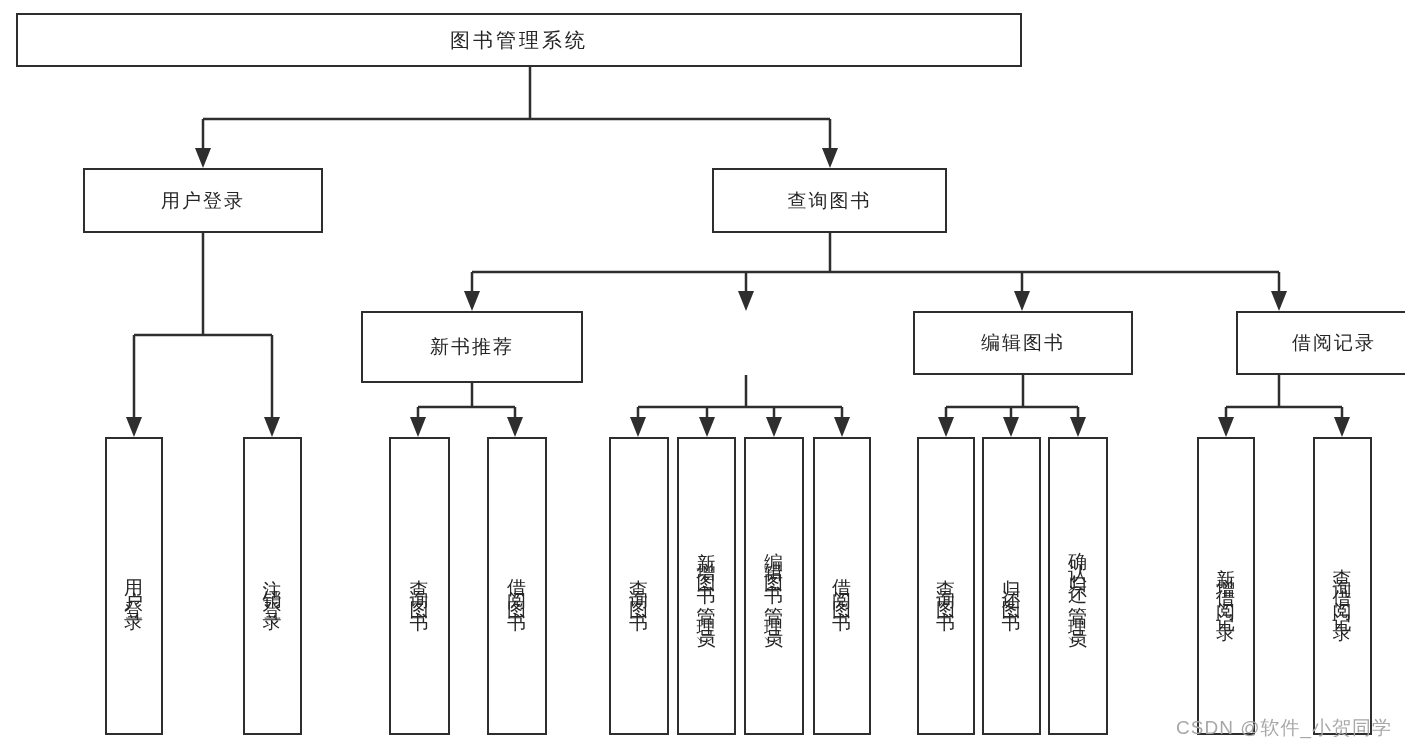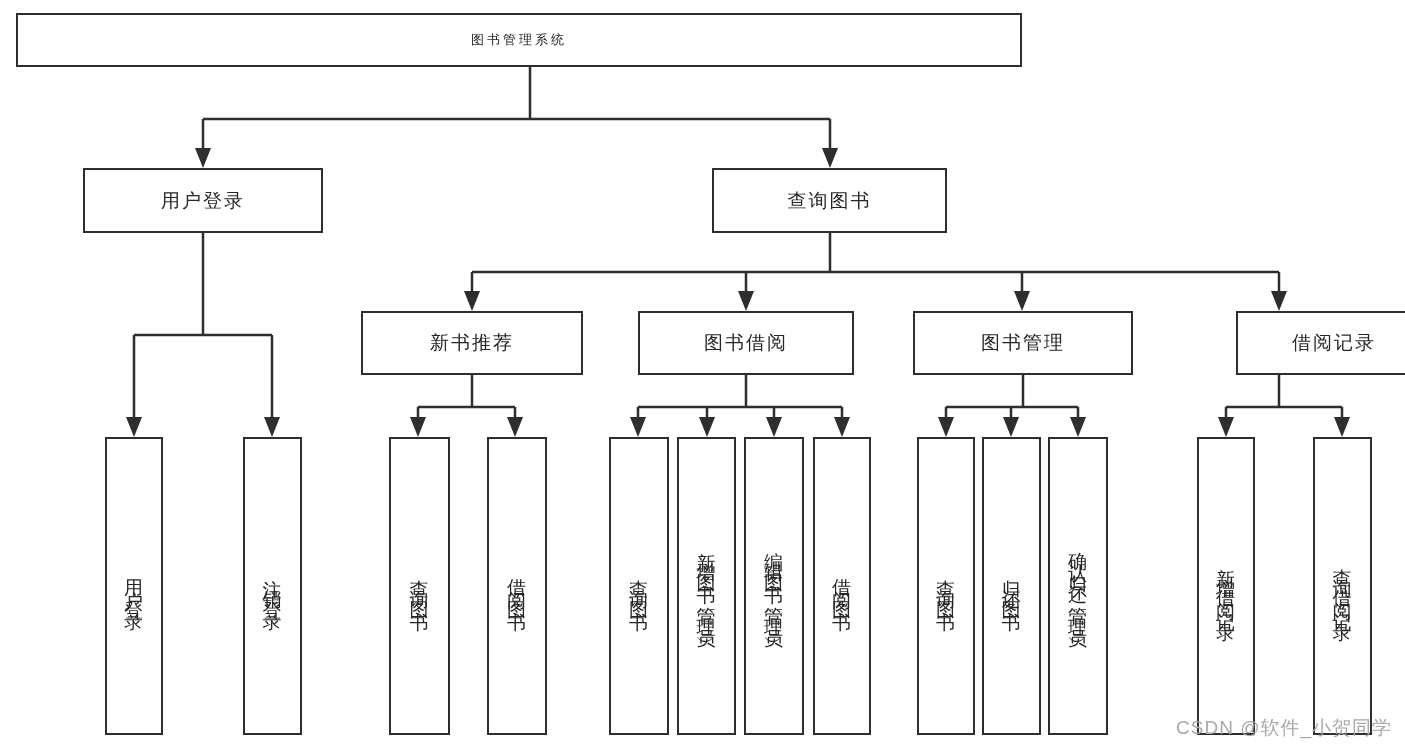--- a/index.html
+++ b/index.html
@@ -34,21 +34,21 @@
   }
   .box .label {
     color: #262626;
     white-space: nowrap;
   }
   .hbox .label {
     font-size: 19px;
     letter-spacing: 2px;
   }
   .root-box .label {
-    font-size: 13px;
+    font-size: 20px;
     letter-spacing: 3px;
   }
   .vbox .label {
     writing-mode: vertical-rl;
     text-orientation: mixed;
     font-size: 19px;
     letter-spacing: 11px;
     line-height: 1;
   }
   .watermark {
@@ -56,21 +56,21 @@
     right: 13px;
     bottom: 6px;
     color: #a8a8a8;
     font-size: 19px;
     letter-spacing: 1px;
   }
   
   #nd-root            { left: 16px;  top: 13px;  width: 1006px; height: 54px; }
   #nd-user-login      { left: 83px;  top: 168px; width: 240px;  height: 65px; }
   #nd-book-mgmt       { left: 712px; top: 168px; width: 235px;  height: 65px; }
-  #nd-new-book        { left: 361px; top: 311px; width: 222px;  height: 64px; text-align: right; }
+  #nd-new-book        { left: 361px; top: 311px; width: 222px;  height: 72px; text-align: right; }
   #nd-book-borrow     { left: 638px; top: 311px; width: 216px;  height: 64px; }
   #nd-current-borrow  { left: 913px; top: 311px; width: 220px;  height: 64px; }
   #nd-borrow-record   { left: 1236px;top: 311px; width: 196px;  height: 64px; }
   .vbox { top: 437px; height: 298px; }
   #lf-user-login      { left: 105px;  width: 58px; }
   #lf-logout          { left: 243px;  width: 59px; }
   #lf-nb-query        { left: 389px;  width: 61px; }
   #lf-nb-borrow       { left: 487px;  width: 60px; }
   #lf-bb-query        { left: 609px;  width: 60px; }
   #lf-bb-add          { left: 677px;  width: 59px; }
@@ -134,25 +134,22 @@
   <div class="box hbox" id="nd-user-login">
     <span class="label">用户登录</span>
   </div>
   <div class="box hbox" id="nd-book-mgmt">
     <span class="label">查询图书</span>
   </div>
 
   <div class="box hbox" id="nd-new-book">
     <span class="label">新书推荐</span>
   </div>
-  <div class="box hbox" id="nd-book-borrow">
-    <span class="label">图书借阅</span>
-  </div>
   <div class="box hbox" id="nd-current-borrow">
-    <span class="label">图书管理</span>
+    <span class="label">编辑图书</span>
   </div>
   <div class="box hbox" id="nd-borrow-record">
     <span class="label">借阅记录</span>
   </div>
 
   <div class="box vbox" id="lf-user-login">
     <span class="label">用户登录</span>
   </div>
   <div class="box vbox" id="lf-logout">
     <span class="label">注销登录</span>

